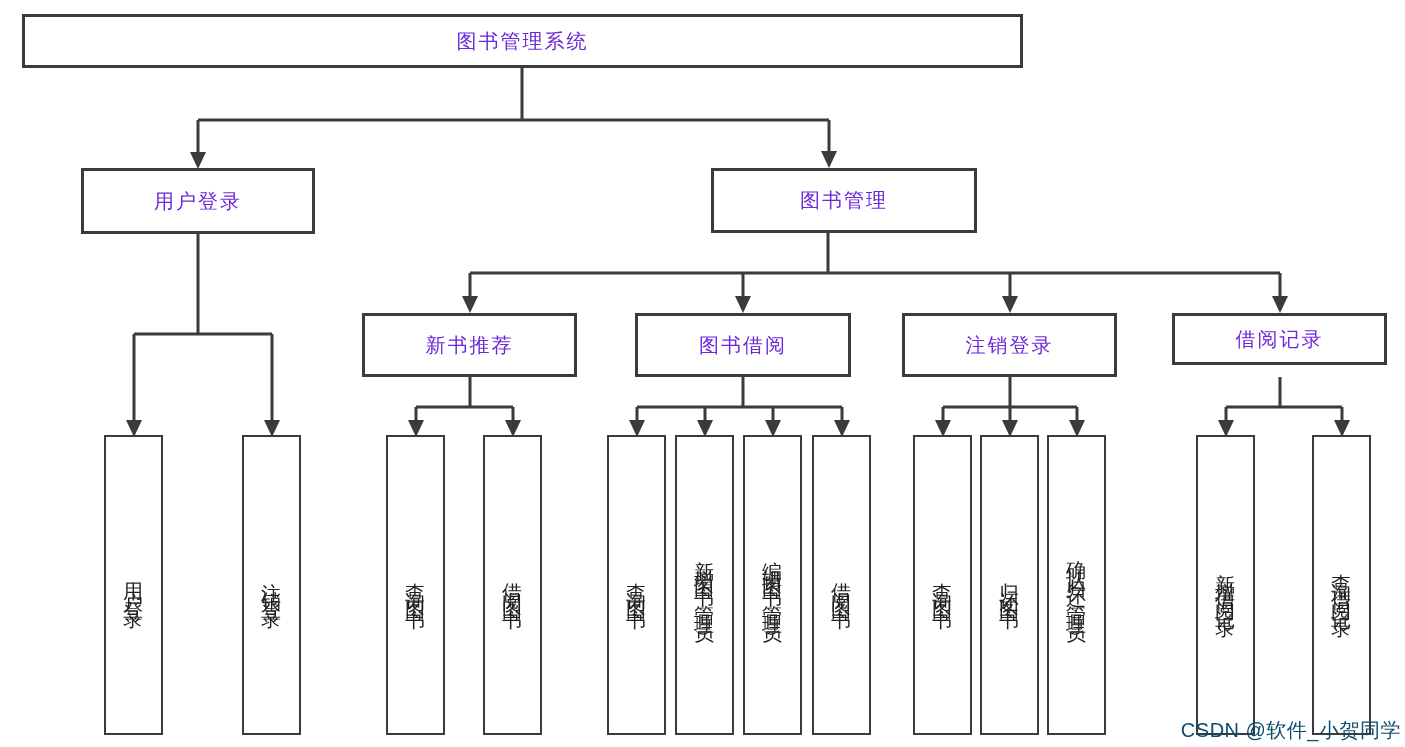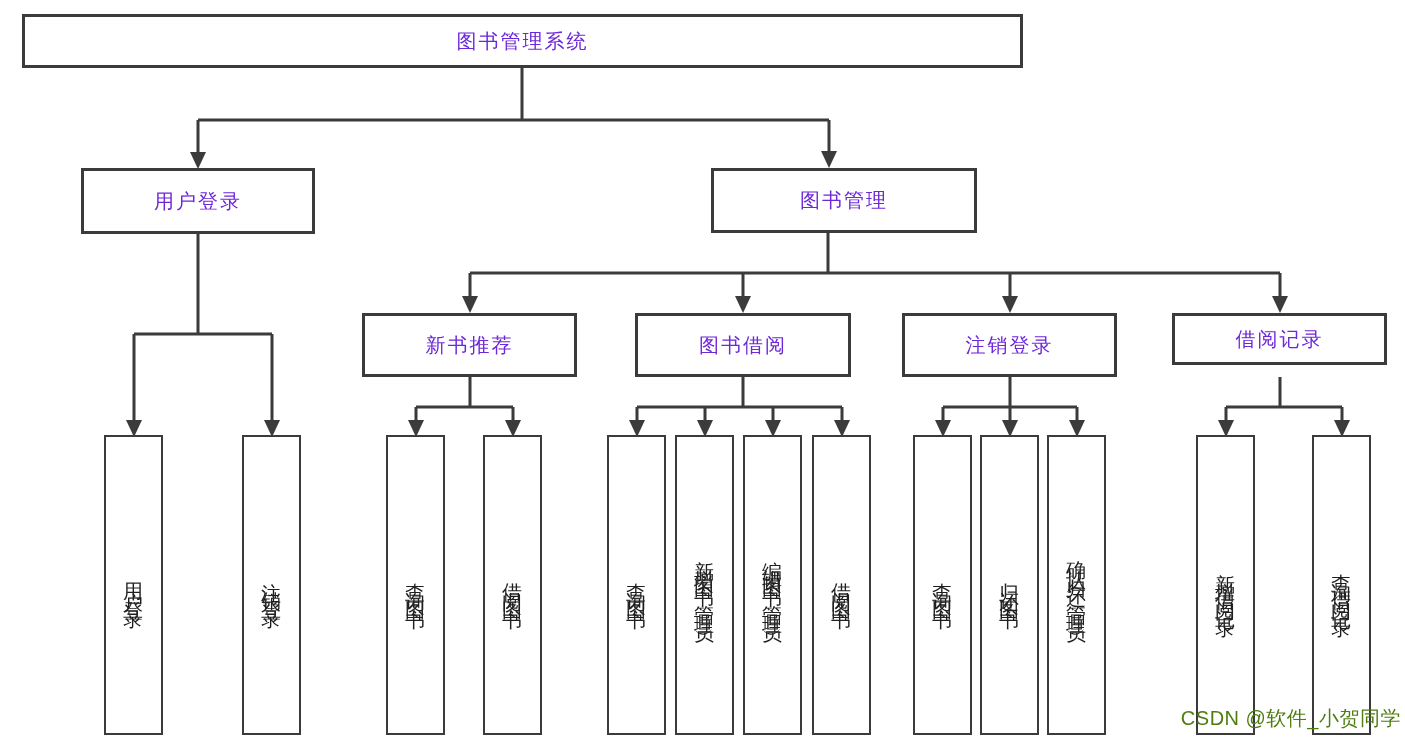--- a/index.html
+++ b/index.html
@@ -53,23 +53,23 @@
     writing-mode: vertical-rl;
     text-orientation: mixed;
     font-size: 20px;
     letter-spacing: 9px;
     line-height: 1;
     white-space: nowrap;
   }
   .watermark {
     position: absolute;
     right: 4px;
-    bottom: 15px;
+    bottom: 3px;
     font-size: 20px;
-    color: #4d7c0f;
+    color: #0c4a6e;
     letter-spacing: 0.5px;
     white-space: nowrap;
     z-index: 5;
   }
 </style>
 </head>
 <body>
 
 <div class="canvas">
 

